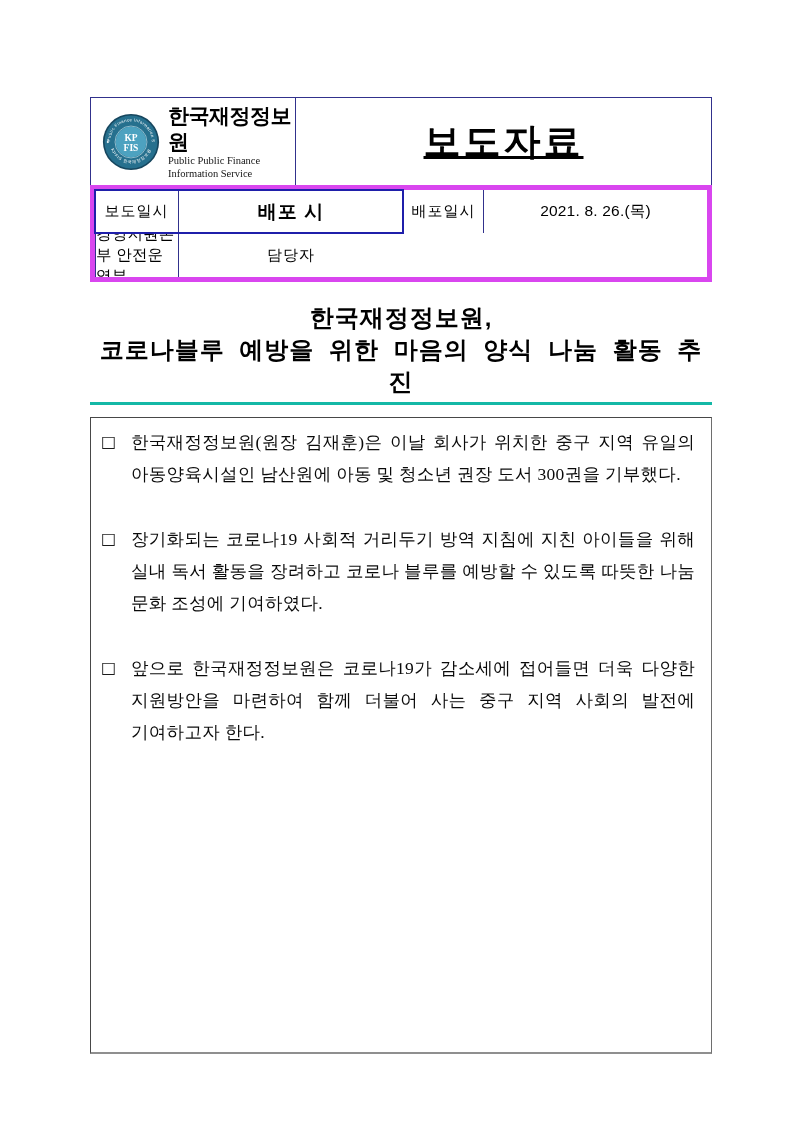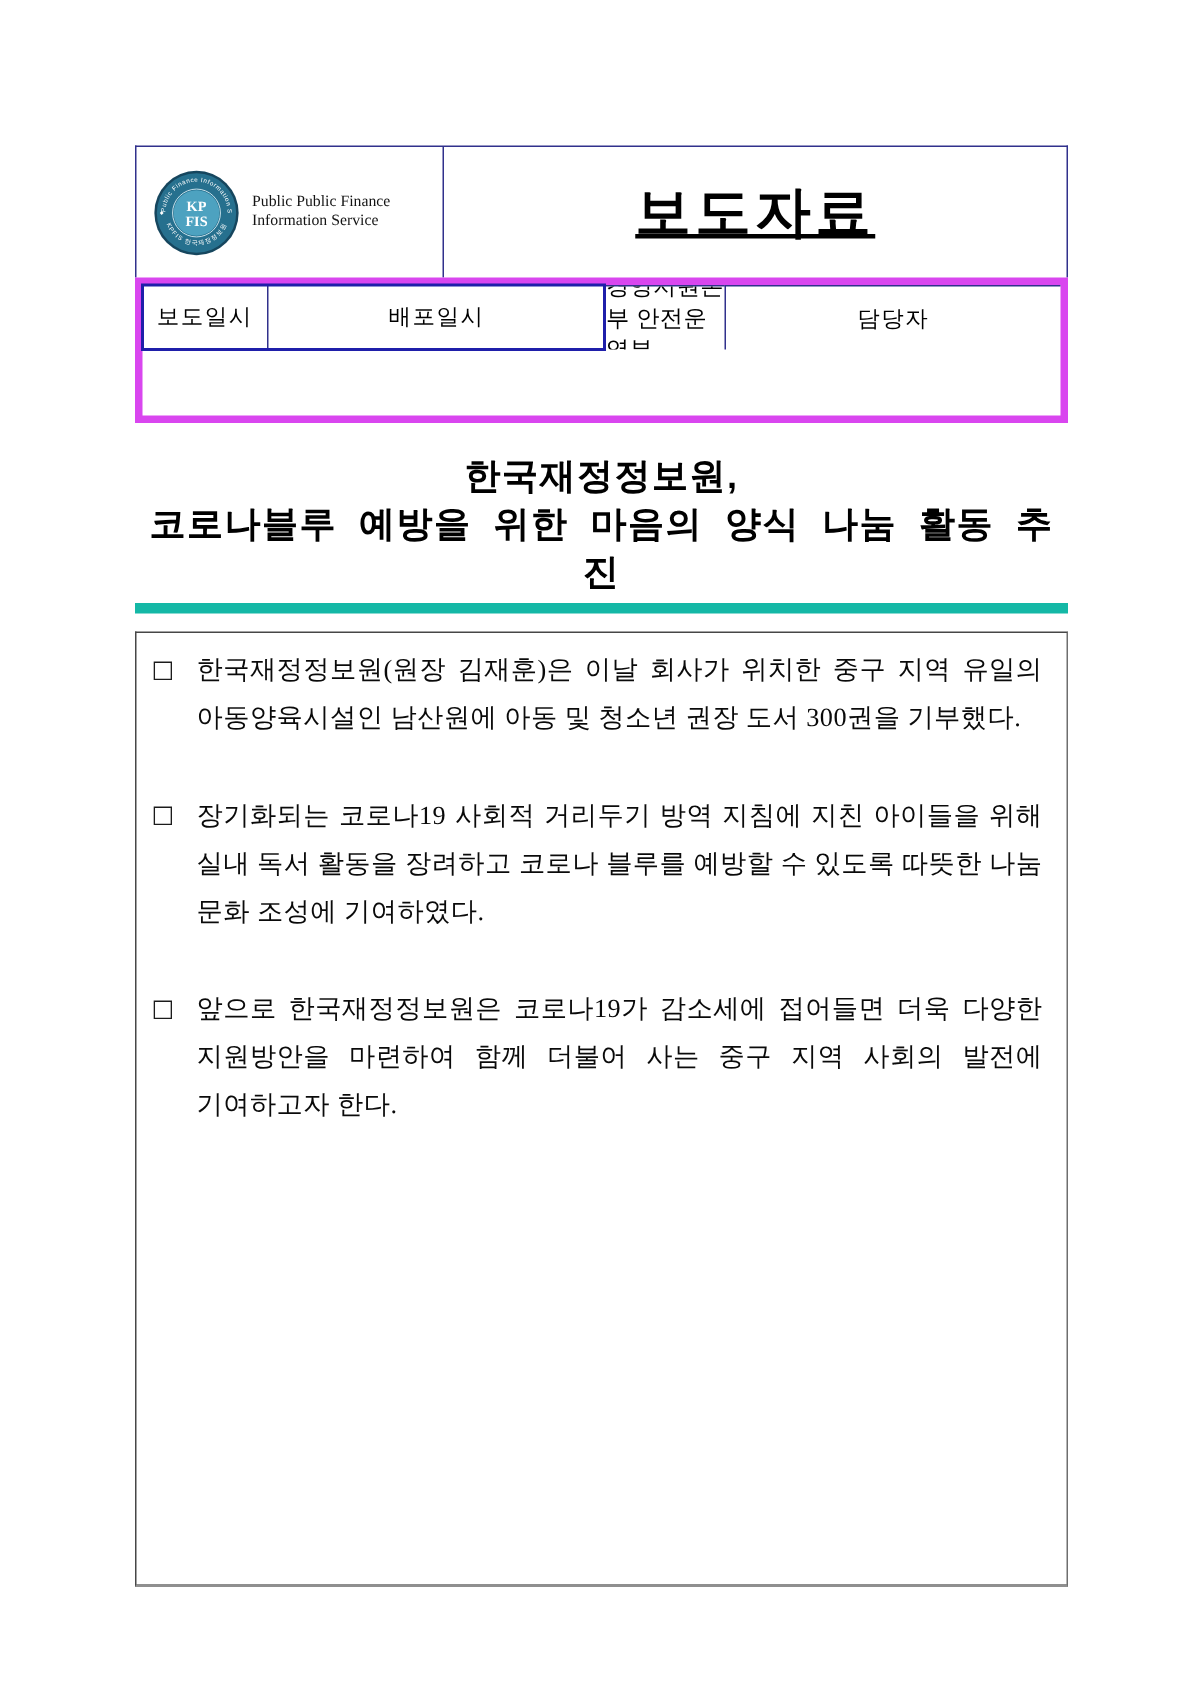--- a/index.html
+++ b/index.html
@@ -43,21 +43,21 @@
   .val-strong { font-size:19px; font-weight:800; letter-spacing:1px; }
   .val { font-size:15.5px; letter-spacing:0.2px; }
   .highlight-box {
     position:absolute; left:-1px; top:-1px; width:310px; height:45px;
     border:2.5px solid #1f1faa; pointer-events:none;
   }
 
   
   .headline {
     margin-top:20px; text-align:center;
-    border-bottom:7px solid #14b8a6; padding-bottom:4px;
+    border-bottom:3px solid #14b8a6; padding-bottom:4px;
   }
   .headline .h-line {
     font-size:24px; font-weight:800; line-height:32px;
     letter-spacing:1px; word-spacing:7px;
   }
 
   
   .body-box {
     margin-top:12px; height:637px;
     border:1px solid #474747; border-right-color:#6e6e6e;
@@ -96,30 +96,33 @@
             <textPath href="#arcTop" startOffset="50%" text-anchor="middle">Korea Public Finance Information Service</textPath>
           </text>
           <text font-size="4.6" fill="#ffffff" letter-spacing="0.8" font-family="Liberation Sans, sans-serif">
             <textPath href="#arcBottom" startOffset="50%" text-anchor="middle">KPFIS 한국재정정보원</textPath>
           </text>
           <path d="M -27,0 L -25.6,-1.4 L -24.2,0 L -25.6,1.4 Z" fill="#ffffff"></path>
           <text x="0" y="-1.2" text-anchor="middle" font-size="10.5" font-weight="bold" fill="#ffffff" font-family="Liberation Serif, serif">KP</text>
           <text x="0" y="9.6" text-anchor="middle" font-size="10.5" font-weight="bold" fill="#ffffff" font-family="Liberation Serif, serif">FIS</text>
         </svg>
         <div class="org-names">
+          <div class="org-ko">한국재정정보원</div>
           <div class="org-en">Public Public Finance</div>
           <div class="org-en">Information Service</div>
         </div>
       </div>
       <div class="doctype-cell">보도자료</div>
     </div>
 
     <div class="info-table">
       <div class="cell lbl">보도일시</div>
+      <div class="cell val-strong bl">배포 시</div>
       <div class="cell lbl bl">배포일시</div>
+      <div class="cell val bl">2021. 8. 26.(목)</div>
 
       <div class="cell val bl bt">경영지원본부 안전운영부</div>
       <div class="cell lbl bl bt">담당자</div>
 
       <div class="highlight-box"></div>
     </div>
 
     <div class="headline">
       <div class="h-line">한국재정정보원,</div>
       <div class="h-line">코로나블루 예방을 위한 마음의 양식 나눔 활동 추진</div>

